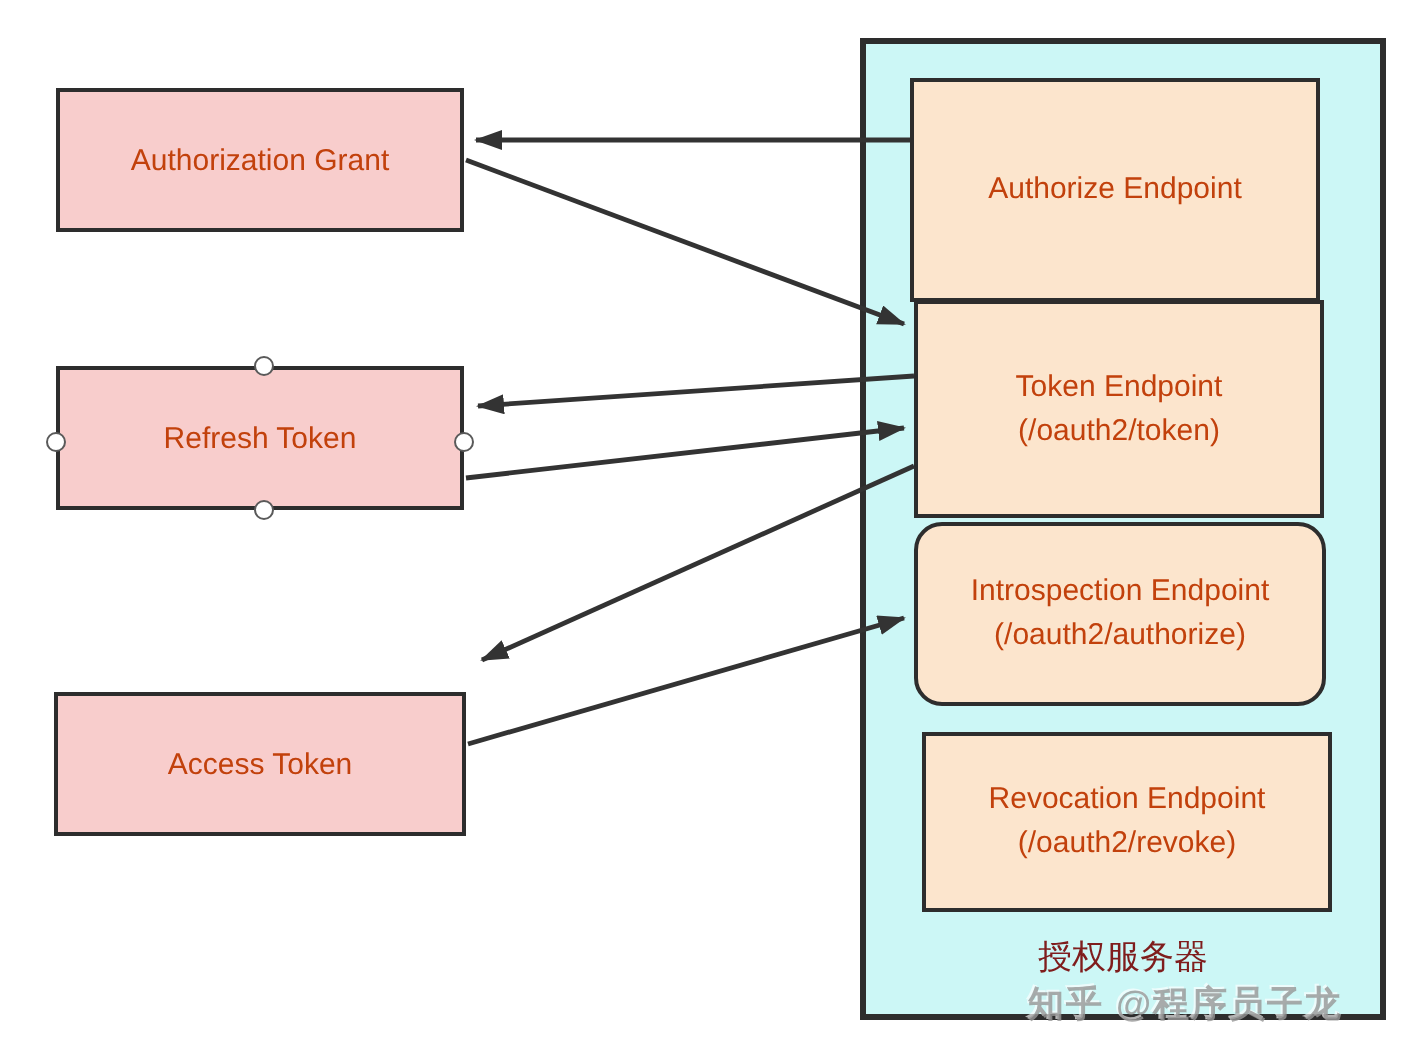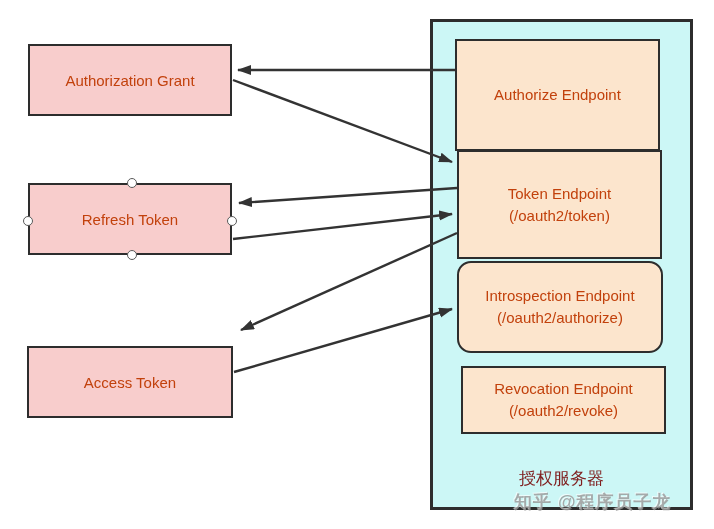--- a/index.html
+++ b/index.html
@@ -63,21 +63,21 @@
     left:0;right:0;bottom:17px;
     text-align:center;
     font-size:17px;
     color:#7f1d1d;
     z-index:2;
   }
   
   #n-authorize-endpoint{left:455px;top:39px;width:205px;height:112px;}
   #n-token-endpoint{left:457px;top:150px;width:205px;height:109px;}
   #n-introspection-endpoint{left:457px;top:261px;width:206px;height:92px;border-radius:14px;}
-  #n-revocation-endpoint{left:461px;top:366px;width:205px;height:68px;}
+  #n-revocation-endpoint{left:461px;top:366px;width:205px;height:90px;}
   
   svg.arrows{
     position:absolute;left:0;top:0;width:714px;height:529px;
     z-index:5;
     pointer-events:none;
   }
   svg.arrows line{stroke:#333333;stroke-width:2.4;}
   
   .watermark{
     position:absolute;

